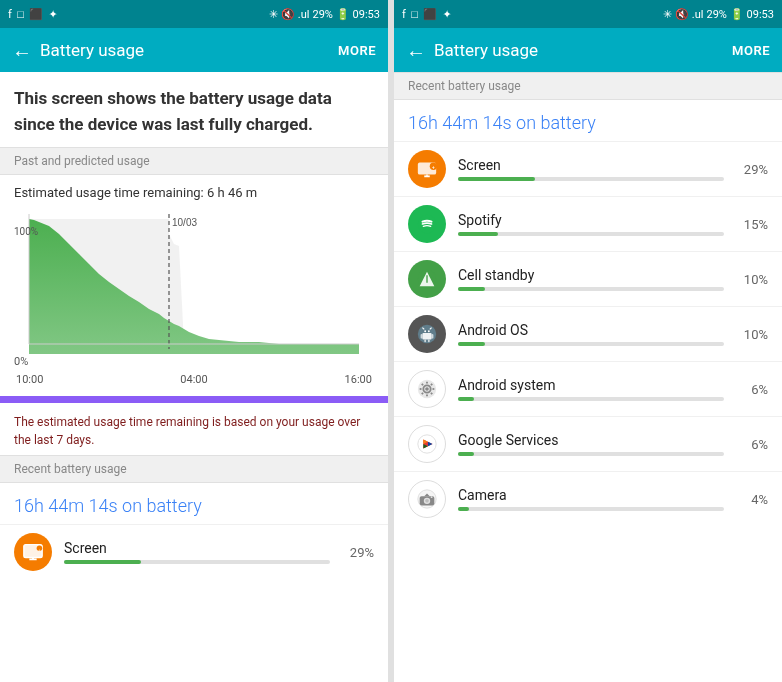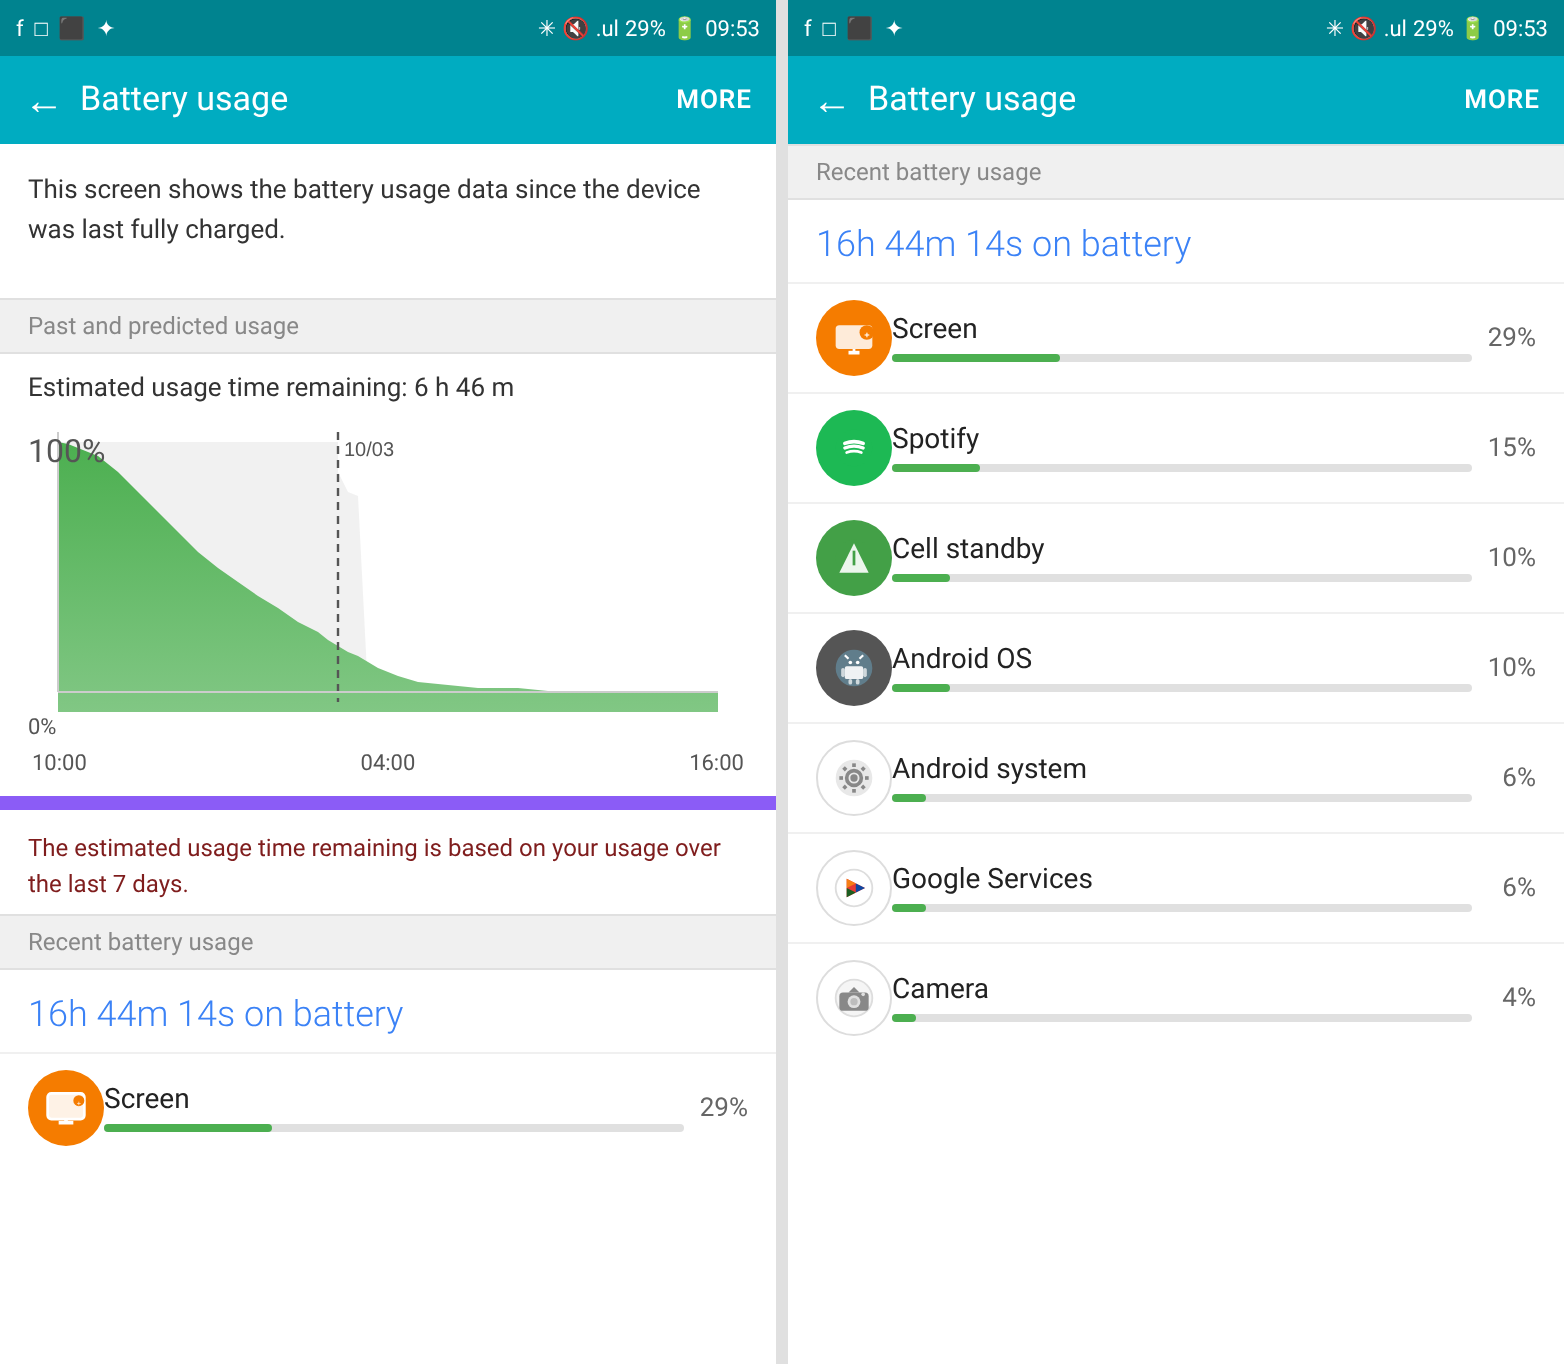--- a/index.html
+++ b/index.html
@@ -72,24 +72,25 @@
       cursor: pointer;
     }
 
     
     .left-content {
       flex: 1;
       overflow-y: auto;
       background: white;
     }
     .info-text {
-      padding: 14px 14px 24px;
-      font-size: 13px;
+      padding: 14px 14px 10px;
+      font-size: 17px;
       color: #333;
       line-height: 1.5;
+      font-weight: bold;
     }
     .section-header {
       background: #f0f0f0;
       padding: 6px 14px;
       font-size: 12px;
       color: #888;
       border-top: 1px solid #e0e0e0;
       border-bottom: 1px solid #e0e0e0;
     }
     .estimated-text {
@@ -99,23 +100,23 @@
     }
 
     
     .chart-container {
       padding: 4px 14px 4px;
       position: relative;
       height: 190px;
     }
     .chart-100 {
       position: absolute;
-      top: 8px;
+      top: 20px;
       left: 14px;
-      font-size: 16px;
+      font-size: 10px;
       color: #555;
     }
     .chart-0 {
       position: absolute;
       bottom: 28px;
       left: 14px;
       font-size: 11px;
       color: #555;
     }
     .chart-svg {
@@ -152,20 +153,21 @@
       padding: 12px 14px 8px;
       font-size: 18px;
       color: #3b82f6;
       font-weight: 300;
     }
     .usage-row {
       display: flex;
       align-items: center;
       padding: 8px 14px;
       border-top: 1px solid #f0f0f0;
+      gap: 12px;
     }
     .usage-icon {
       width: 38px;
       height: 38px;
       border-radius: 50%;
       display: flex;
       align-items: center;
       justify-content: center;
       flex-shrink: 0;
       font-size: 18px;

